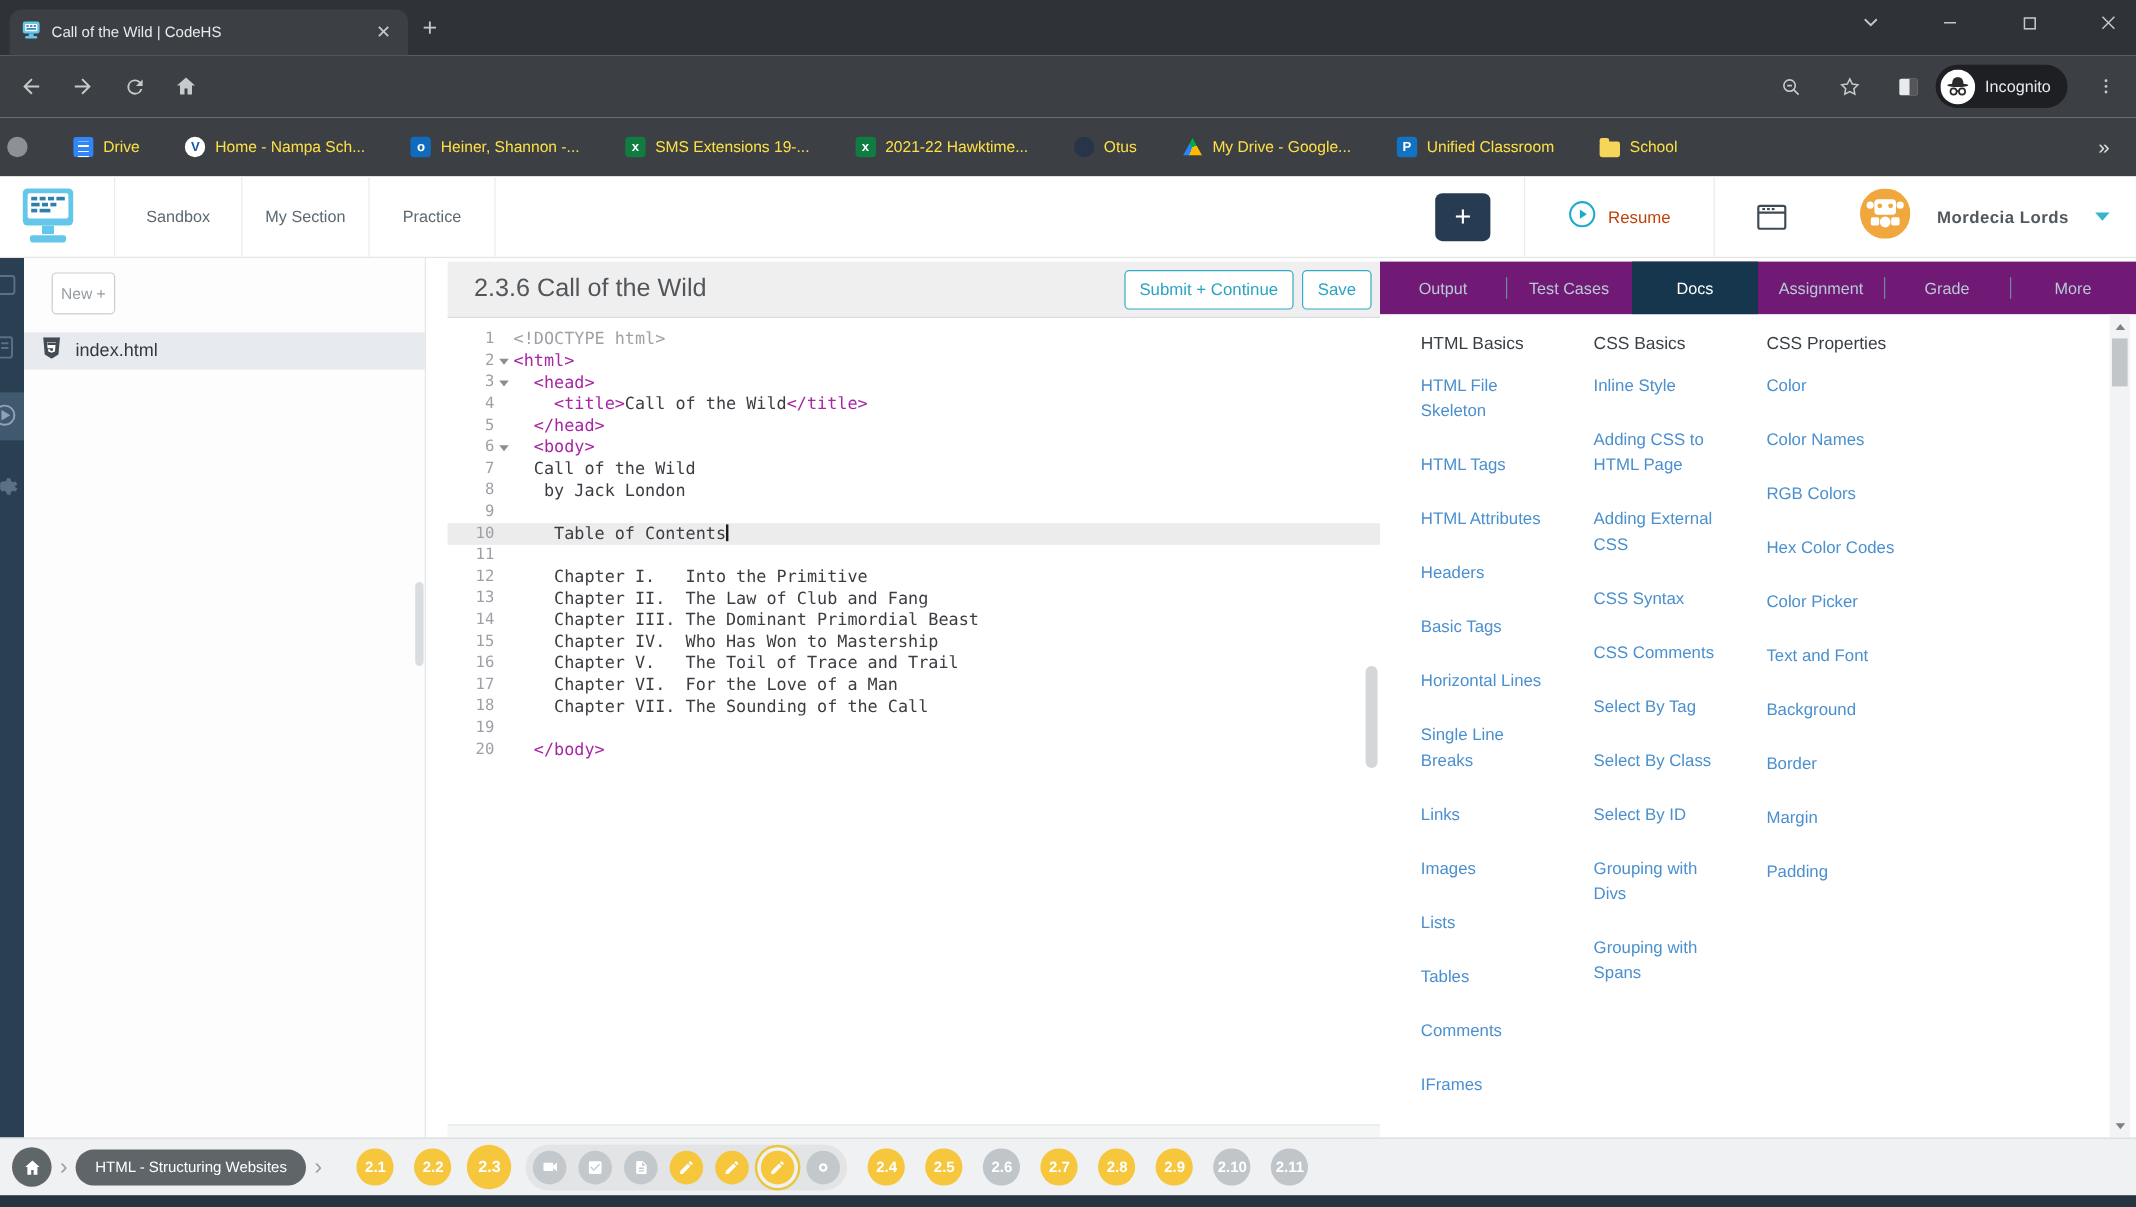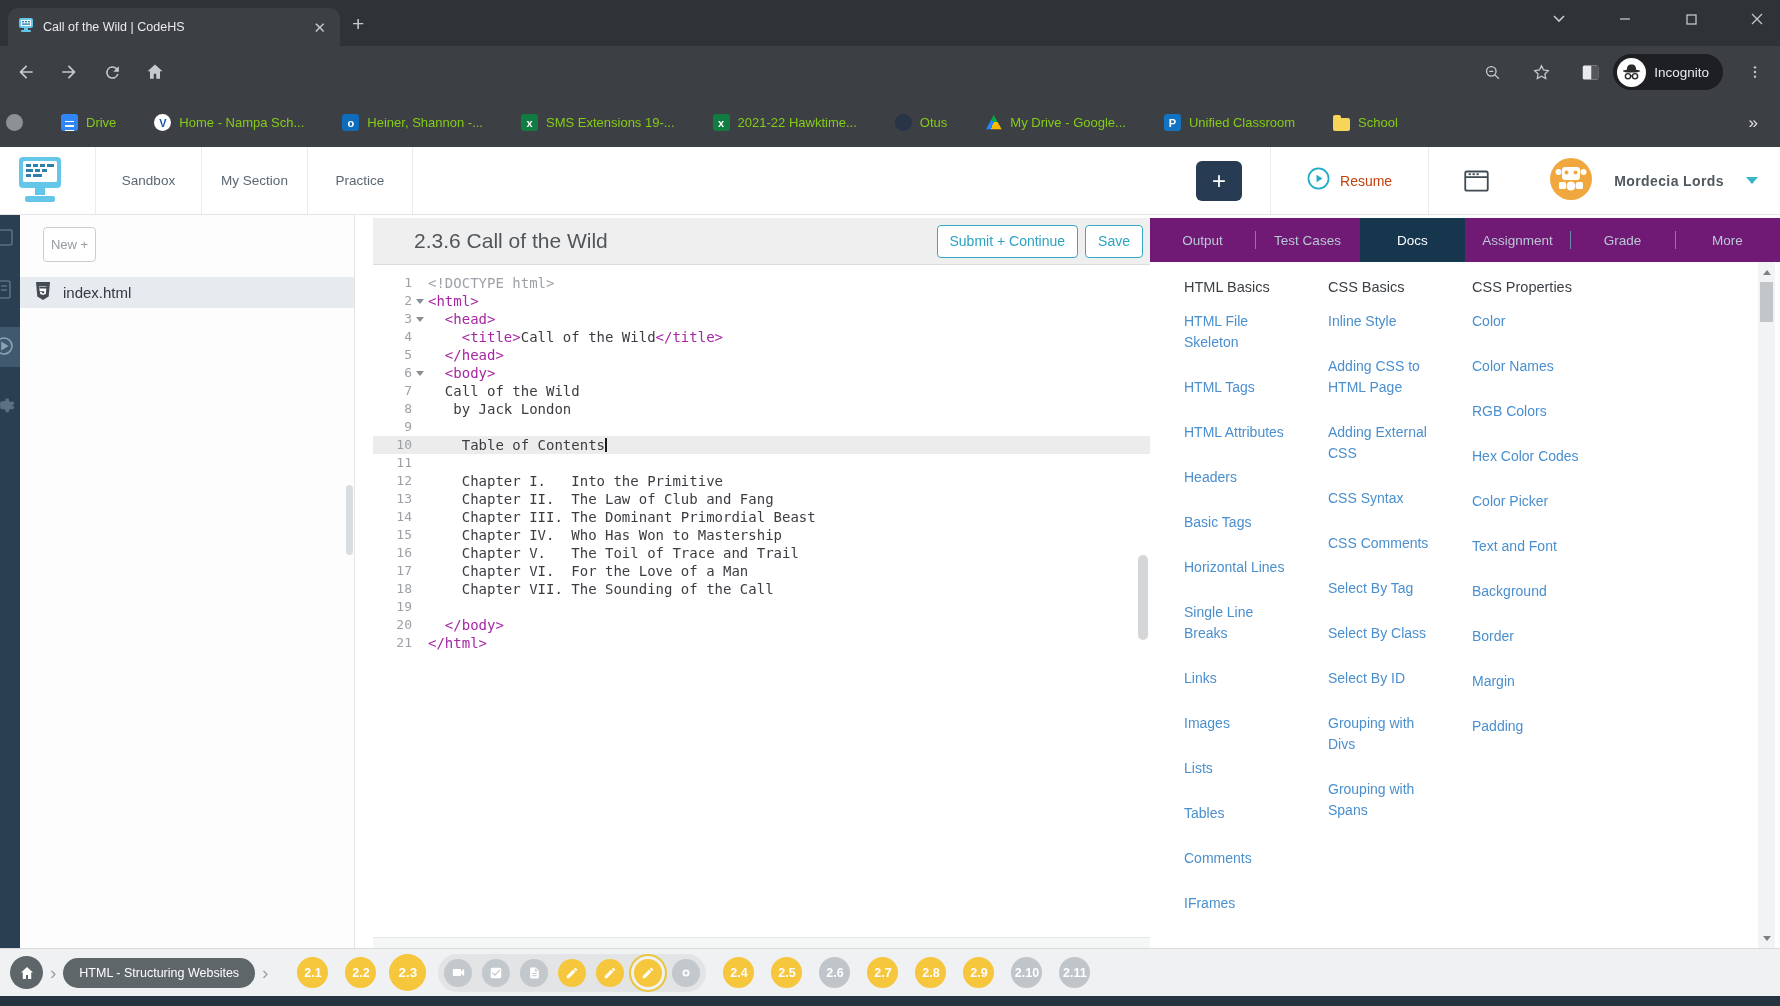--- a/index.html
+++ b/index.html
@@ -19,21 +19,21 @@
   .navico { width:34px; height:34px; display:flex; align-items:center; justify-content:center; margin-left:9px; }
   .urlbar { position:absolute; left:198px; top:8px; width:1232px; height:36px; border-radius:18px; background:#26282b;
             display:flex; align-items:center; padding:0 16px; gap:10px; }
   .url-text { font-size:15px; color:#9aa0a6; white-space:nowrap; overflow:hidden; }
   .url-text b { color:#e8eaed; font-weight:700; }
   .tool-right { position:absolute; right:8px; top:8px; height:36px; display:flex; align-items:center; gap:6px; }
   .incog { height:36px; border-radius:18px; background:#1e1f22; display:flex; align-items:center; gap:8px; padding:0 14px 0 4px; }
   .incog-label { color:#e8eaed; font-size:13.5px; }
   .bookmarks { position:absolute; left:0; top:98px; width:1780px; height:49px; background:#3c3f43; display:flex; align-items:center; }
   .bm { display:flex; align-items:center; gap:8px; margin-right:38px; white-space:nowrap; }
-  .bm-label { color:#84cc16; font-size:13px; }
+  .bm-label { color:#fde047; font-size:13px; }
   .bm-ico { width:17px; height:17px; border-radius:3px; display:flex; align-items:center; justify-content:center;
             font-size:11px; font-weight:700; color:#fff; flex:0 0 auto; }
   .bm-ico.site { border-radius:50%; background:#8d9094; }
   .bm-ico.gdoc { background:#3086f6; background-image:repeating-linear-gradient(#3086f6 0 3px, #fff 3px 4.5px); background-size:9px 100%; background-position:4px 4px; background-repeat:no-repeat; }
   .bm-ico.nampa { background:#fff; color:#1a57a8; border-radius:50%; }
   .bm-ico.outlook { background:#0f6cbd; }
   .bm-ico.excel { background:#107c41; }
   .bm-ico.otus { background:#283447; border-radius:50%; }
   .bm-ico.gdrive { background:conic-gradient(from 200deg,#2684fc 0 33%,#00ac47 0 66%,#ffba00 0); clip-path:polygon(50% 6%, 96% 90%, 4% 90%); border-radius:0; }
   .bm-ico.powerschool { background:#1173c1; }
@@ -67,21 +67,21 @@
   .filepanel { position:absolute; left:20px; top:0; width:335px; height:733px; background:#fdfdfd; border-right:1px solid #e3e5e7; }
   .newbtn { position:absolute; left:23px; top:12px; width:53px; height:35px; border:1px solid #c9cdd1; border-radius:4px;
             background:#fff; color:#959ca3; font-size:13px; display:flex; align-items:center; justify-content:center; }
   .filerow { position:absolute; left:0; top:62px; width:334px; height:31px; background:#e7eaee; display:flex; align-items:center; gap:12px; padding-left:15px; }
   .filerow-name { font-size:15px; color:#323a41; }
   .fp-scroll { position:absolute; right:1px; top:270px; width:7px; height:70px; background:#dadde0; border-radius:4px; }
 
   
   .editor { position:absolute; left:373px; top:0; width:777px; height:733px; background:#fff; }
   .ed-header { position:absolute; left:0; top:3px; width:777px; height:47px; background:#efefef; border-bottom:1px solid #dcdcdc;
-               display:flex; align-items:center;padding-left:19px; }
+               display:flex; align-items:center; }
   .ed-title { font-size:21px; color:#51565b; margin-left:22px; flex:1; }
   .ed-btn { border:1px solid #35aac6; color:#2ba3c3; background:#fff; border-radius:4px; font-size:14px;
             height:33px; display:flex; align-items:center; padding:0 12px; margin-right:7px; font-family:"Liberation Sans",sans-serif;text-align:center; }
   .code { position:absolute; left:0; top:50px; width:777px; height:683px; background:#fff; font-family:"DejaVu Sans Mono","Liberation Mono",monospace;
           font-size:14px; padding-top:9px; }
   .cl { display:flex; height:18px; line-height:18px; }
   .cl.act { background:#ececec; }
   .g { width:39px; text-align:right; color:#9da0a6; font-size:13px; flex:0 0 auto; }
   .fold { width:16px; flex:0 0 auto; display:flex; align-items:center; justify-content:center; }
   .fold .tri { width:0; height:0; border-left:4px solid transparent; border-right:4px solid transparent; border-top:5px solid #8a8f94; }
@@ -491,25 +491,20 @@
           </div>
           <div class="cl">
             <span class="g">19</span>
             <span class="fold"></span>
             <span class="src"></span>
           </div>
           <div class="cl">
             <span class="g">20</span>
             <span class="fold"></span>
             <span class="src"><span class="tag">  &lt;/body&gt;</span></span>
-          </div>
-          <div class="cl">
-            <span class="g">21</span>
-            <span class="fold"></span>
-            <span class="src"><span class="tag">&lt;/html&gt;</span></span>
           </div>
         </div>
       <div class="ed-vscroll">
           <div class="ed-vthumb"></div>
         </div>
       <div class="ed-hscroll"></div>
     </div>
 
     <div class="rpanel">
       <div class="rtabs" id="panel-tabs">

